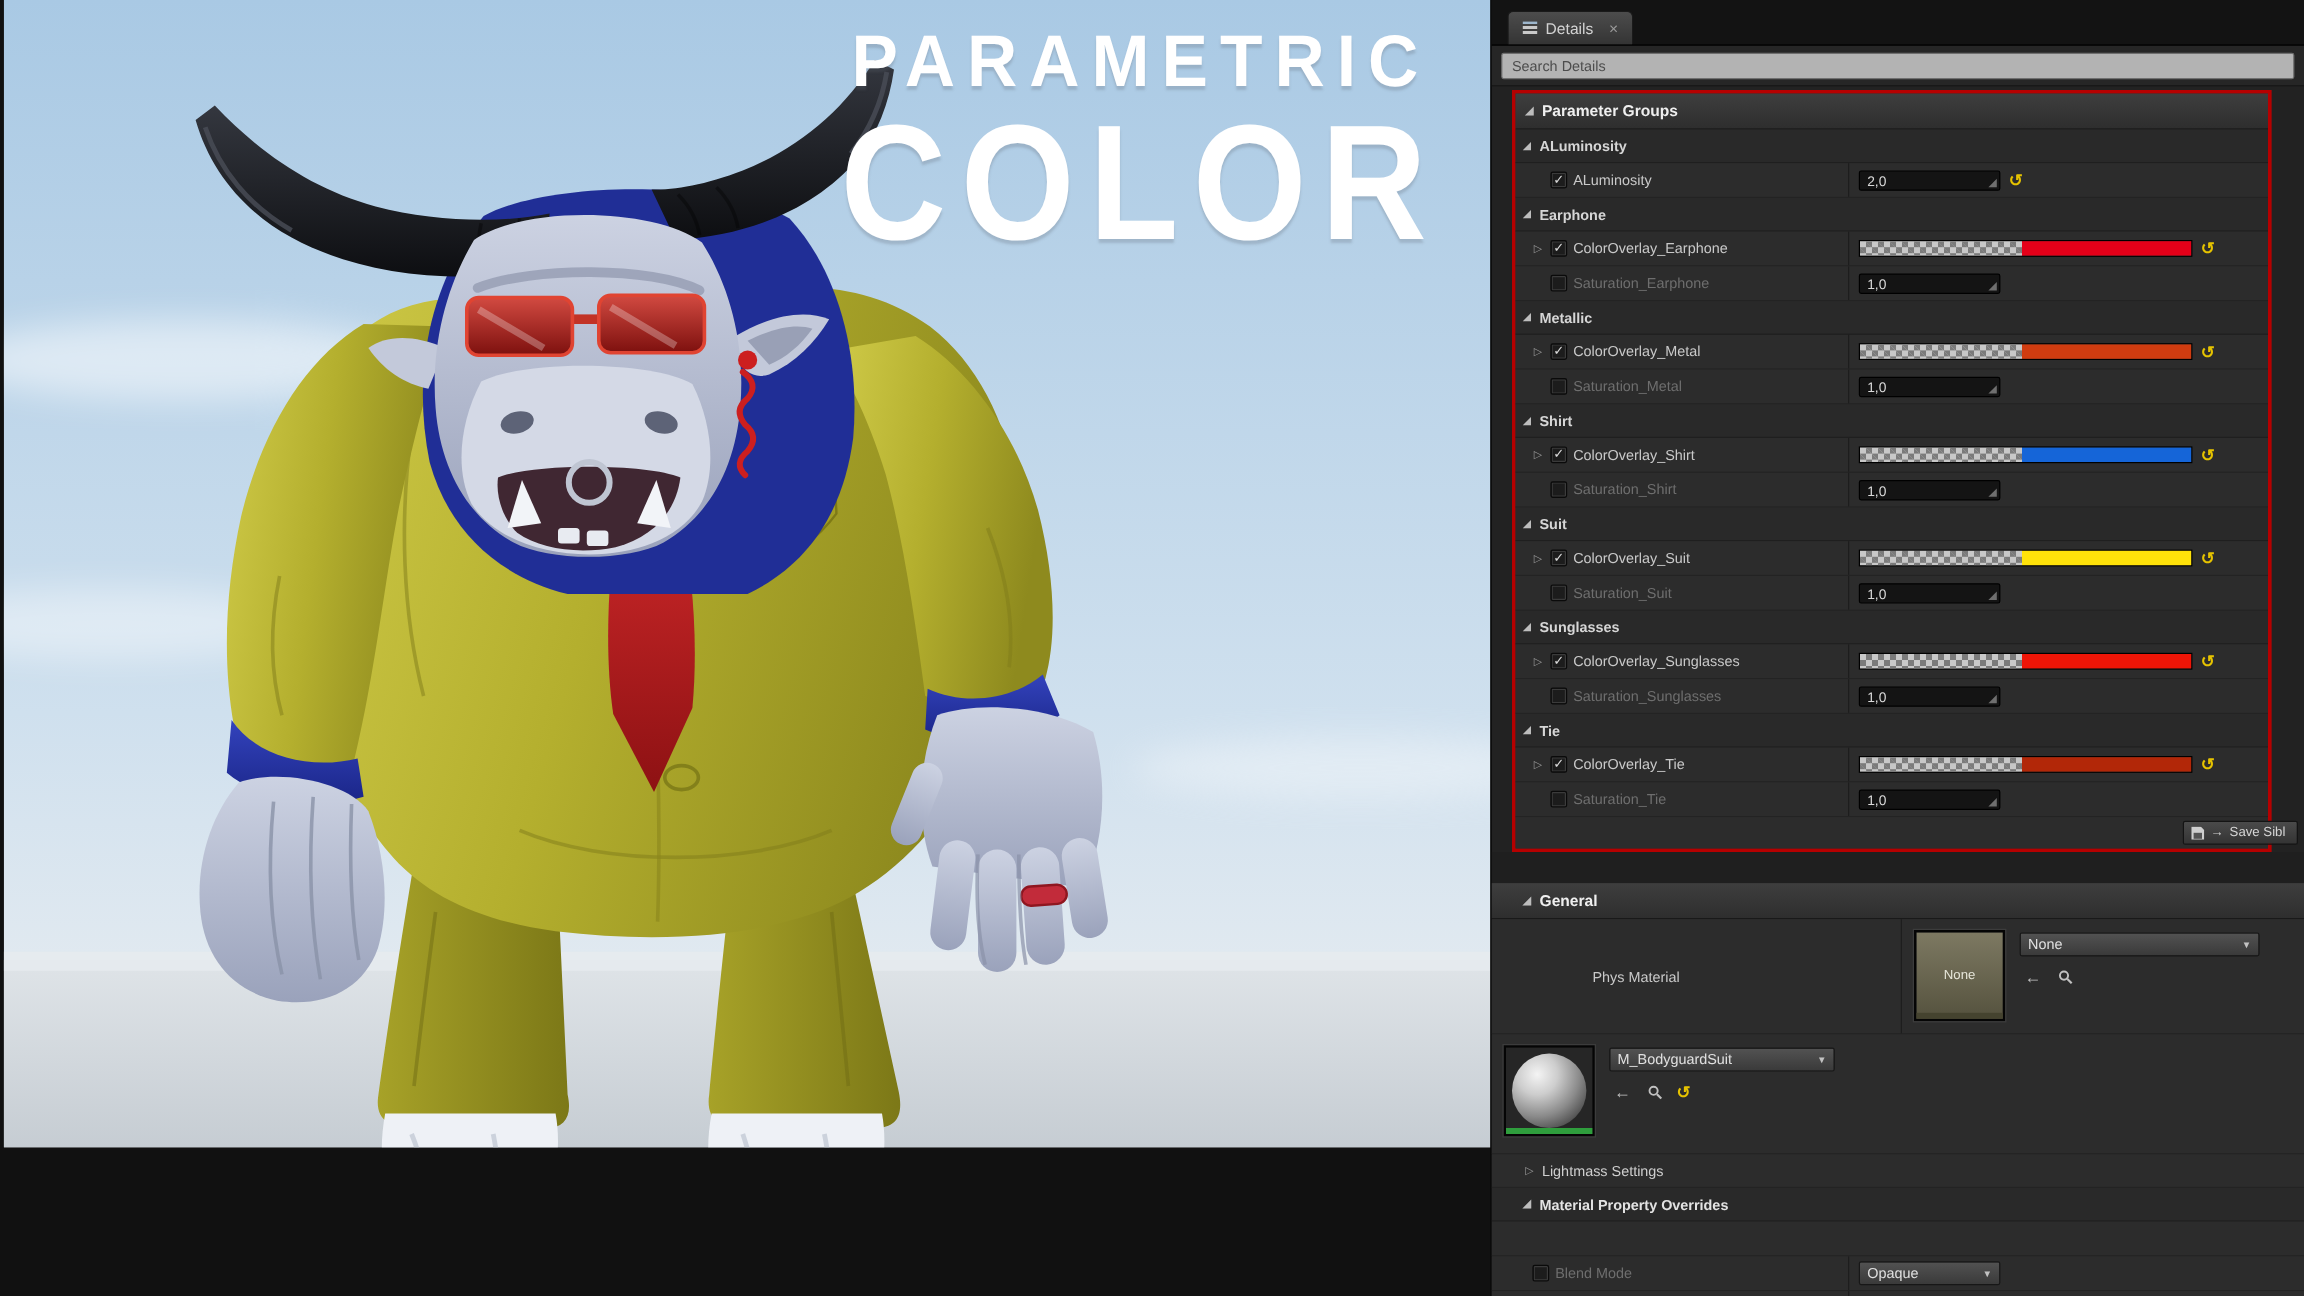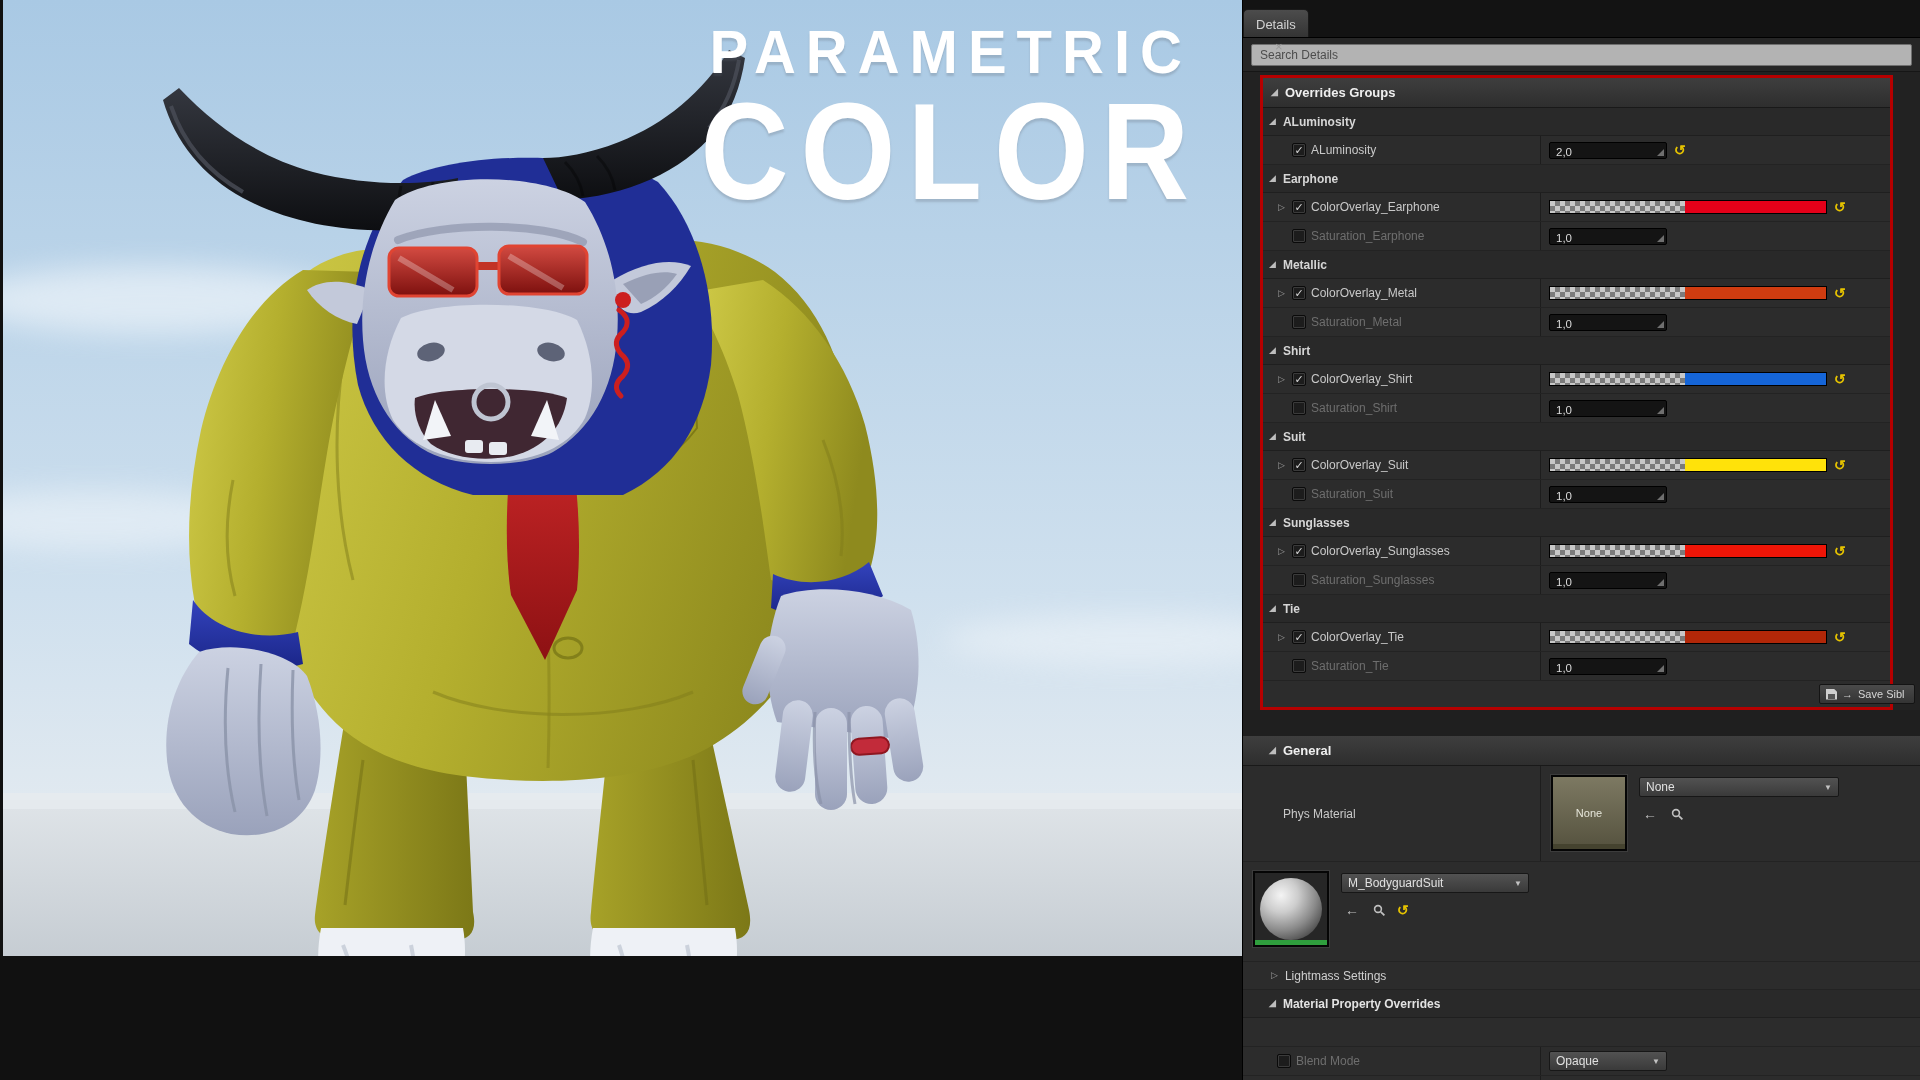--- a/index.html
+++ b/index.html
@@ -14,24 +14,24 @@
           text-shadow:0 3px 2px rgba(90,100,110,.25); user-select:none; }
   .hero-line1 { font-size:58px; font-weight:bold; letter-spacing:10px; transform:scaleY(1.05); }
   .hero-line2 { font-size:122px; font-weight:bold; letter-spacing:12px; line-height:.95;
                 transform:scaleY(1.12); margin-top:10px; }
 
   
   .details-panel { position:absolute; left:1242px; top:0; width:678px; height:1080px;
                    background:#222222; border-left:1px solid #000; overflow:hidden;
                    color:#c9c9c9; font-size:12px; }
   .tab-bar { position:relative; height:38px; background:#131313; border-bottom:1px solid #000; }
-  .tab { position:absolute; left:0; bottom:0; height:28px; padding:0 12px; display:flex;
+  .tab { position:absolute; left:13px; bottom:0; height:28px; padding:0 12px; display:flex;
          align-items:center; gap:7px; background:linear-gradient(#4c4c4c,#343434);
          border:1px solid #1a1a1a; border-bottom:none; border-radius:5px 5px 0 0;
-         color:#d2d2d2; font-size:13px;flex-direction:column; }
+         color:#d2d2d2; font-size:13px; }
   .tab-icon { width:12px; height:12px; display:inline-block;
               background:linear-gradient(#9db6cc 0 2px, transparent 2px 4px, #c9c9c9 4px 6px,
                          transparent 6px 8px, #c9c9c9 8px 10px, transparent 10px); }
   .tab-close { margin-left:6px; color:#9a9a9a; font-size:13px; cursor:default; }
   .search-row { height:34px; background:#262626; border-bottom:1px solid #161616; padding:6px 8px; }
   .search-row input { width:100%; height:22px; background:#b3b3b3; border:1px solid #6f6f6f;
                       border-radius:2px; padding:0 8px; font-size:12px; color:#0c4a6e;
                       font-family:"Liberation Sans",sans-serif; }
   .search-row input::placeholder { color:#4d4d4d; }
 
@@ -89,21 +89,21 @@
   .disk::after { content:""; position:absolute; left:2px; bottom:1px; width:7px; height:5px;
                  background:#555; }
   .save-arrow { color:#d0d0d0; font-size:11px; }
 
   .section-gap { height:26px; background:#1f1f1f; }
 
   
   .general { background:#2c2c2c; }
   .g-row { display:flex; border-bottom:1px solid #232323; background:#2c2c2c; }
   .g-name { width:298px; display:flex; align-items:center; padding-left:40px;
-            border-right:1px solid #1d1d1d; color:#c9c9c9; }
+            border-right:1px solid #1d1d1d; color:#c9c9c9;margin-left:44px; }
   .g-val { flex:1; display:flex; padding:9px 10px; gap:12px; }
   .phys-row { height:96px; }
   .parent-row { height:100px; }
   .thumb { width:76px; height:76px; border:2px solid #050505; outline:1px solid #3c3c3c;
            display:flex; align-items:center; justify-content:center; position:relative;
            flex:0 0 76px; }
   .none-thumb { background:linear-gradient(#7d7962,#55523e); color:#e6e6da; font-size:11px; }
   .none-thumb::after { content:""; position:absolute; left:0; right:0; bottom:0; height:5px;
                        background:#45432f; }
   .sphere-thumb { background:#262626; }
@@ -285,21 +285,21 @@
       </div>
     </div>
 
     <div class="search-row">
       <input type="text" placeholder="Search Details" style="">
     </div>
 
     <div class="red-box">
       <div class="section-header">
         <span class="tri">◢</span>
-        <span>Overrides Groups</span>
+        <span>Parameter Groups</span>
       </div>
 
       <div class="cat-row">
         <span class="tri">◢</span>
         <span class="cat-label">ALuminosity</span>
       </div>
       <div class="prop-row">
         <div class="name-cell">
           <span class="exp-slot"></span>
           <span class="cb">

